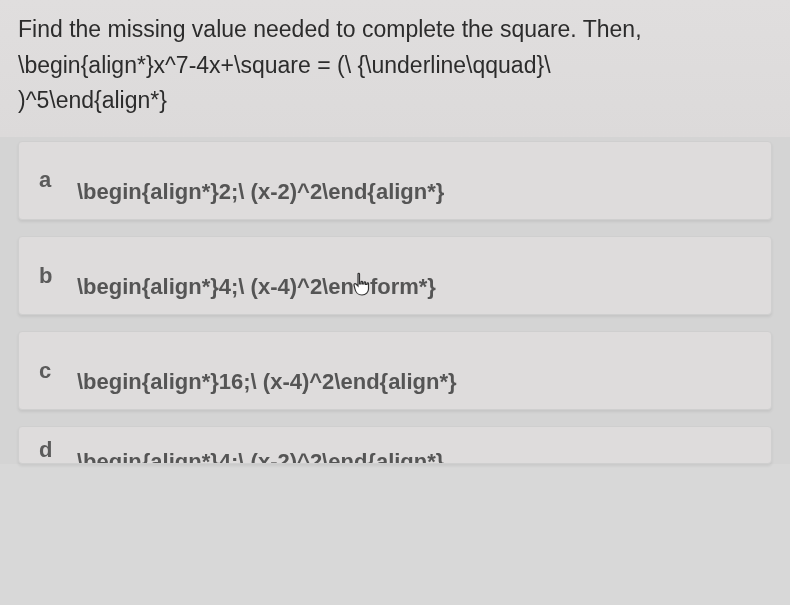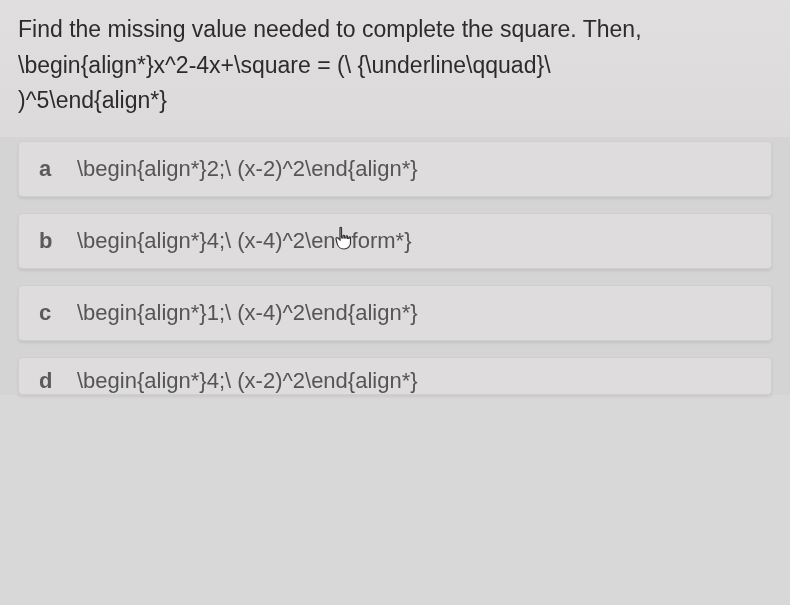--- a/index.html
+++ b/index.html
@@ -46,21 +46,22 @@
     }
     .option-letter {
       font-size: 22px;
       font-weight: 700;
       color: #5b5b5b;
       min-width: 18px;
     }
     .option-text {
       font-size: 22px;
       color: #555;
-      font-weight: 400;
+      font-weight: 700;
+      margin-top: 23px;
     }
     .cursor-in-text {
       display: inline-block;
       width: 20px;
       height: 24px;
       vertical-align: middle;
       position: relative;
       margin: 0 -2px;
     }
     .cursor-in-text svg {
@@ -76,21 +77,21 @@
       height: 30px;
       background: linear-gradient(180deg, rgba(216,216,216,0) 0%, rgba(216,216,216,0.45) 100%);
       pointer-events: none;
     }
   </style>
 </head>
 <body>
 
 <div class="question-area">
   <div class="question-line">Find the missing value needed to complete the square. Then,</div>
-  <div class="question-line">\begin{align*}x^2-4x+\square = (\ {\underline\qquad}\</div>
+  <div class="question-line">\begin{align*}x^7-4x+\square = (\ {\underline\qquad}\</div>
   <div class="question-line">)^5\end{align*}</div>
 </div>
 
 <div class="options-area">
 
   <div class="option">
     <span class="option-letter">a</span>
     <span class="option-text">\begin{align*}2;\ (x-2)^2\end{align*}</span>
   </div>
 
@@ -100,21 +101,21 @@
       <span>\begin{align*}4;\ (x-4)^2\en</span><span class="cursor-in-text">
         <svg width="24" height="28" viewBox="0 0 24 28">
           <path d="M8 2 C8 1 9.5 1 9.5 2 L9.5 12 L11 12 L11 10 C11 9 12.5 9 12.5 10 L12.5 12 L14 12 L14 10.5 C14 9.5 15.5 9.5 15.5 10.5 L15.5 12.5 L17 12.5 L17 11.5 C17 10.5 18.5 10.5 18.5 11.5 L18.5 17 C18.5 20 16 23 12 23 C8 23 5.5 20 5 17 L4 13 C3.8 12 5 11 6 12 L8 14 Z" fill="#fff" stroke="#333" stroke-width="1.2"></path>
         </svg>
       </span><span>form*}</span>
     </span>
   </div>
 
   <div class="option">
     <span class="option-letter">c</span>
-    <span class="option-text">\begin{align*}1;\ (x-4)^2\end{align*}</span>
+    <span class="option-text">\begin{align*}16;\ (x-4)^2\end{align*}</span>
   </div>
 
   <div class="option partial">
     <span class="option-letter">d</span>
     <span class="option-text">\begin{align*}4;\ (x-2)^2\end{align*}</span>
   </div>
 
 </div>
 
 <div class="fade-bottom"></div>

